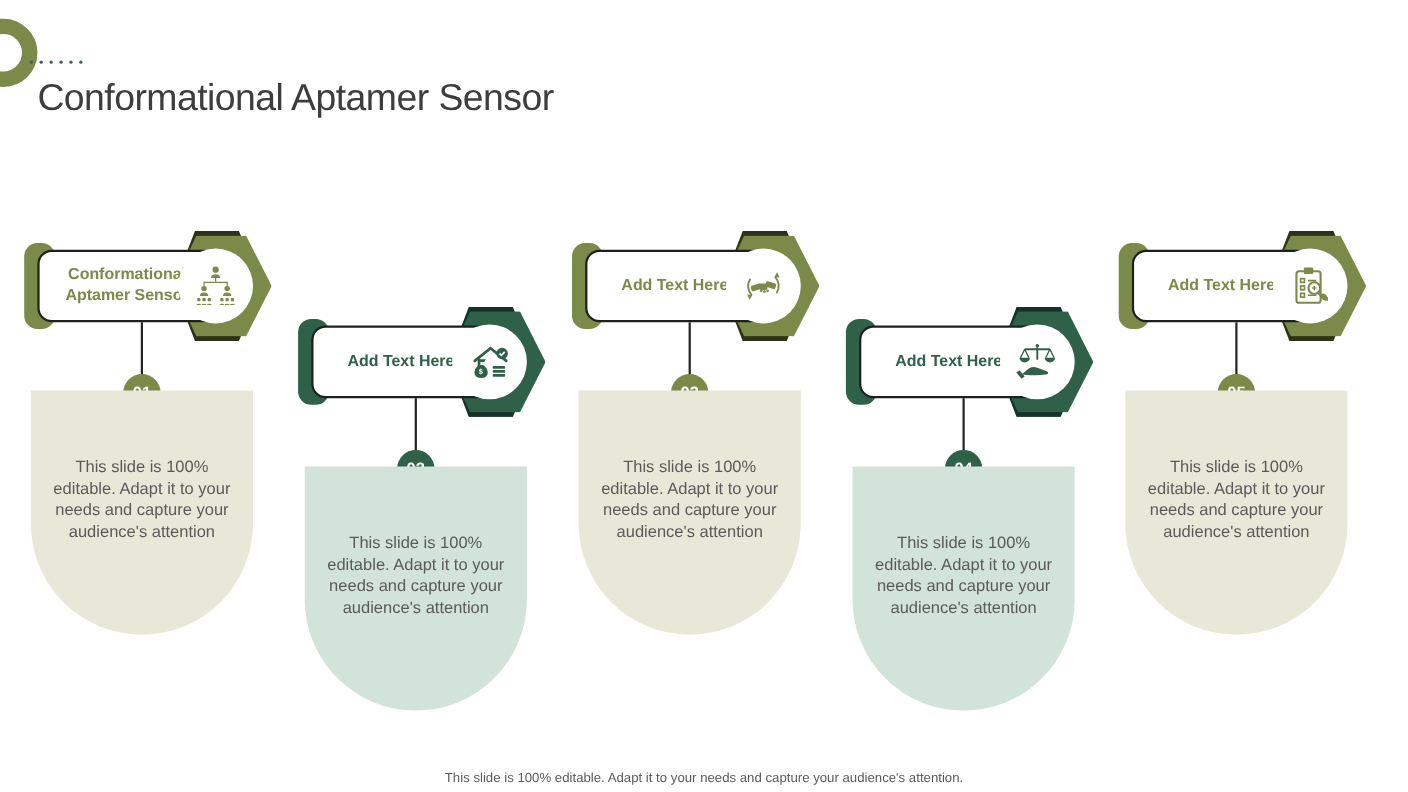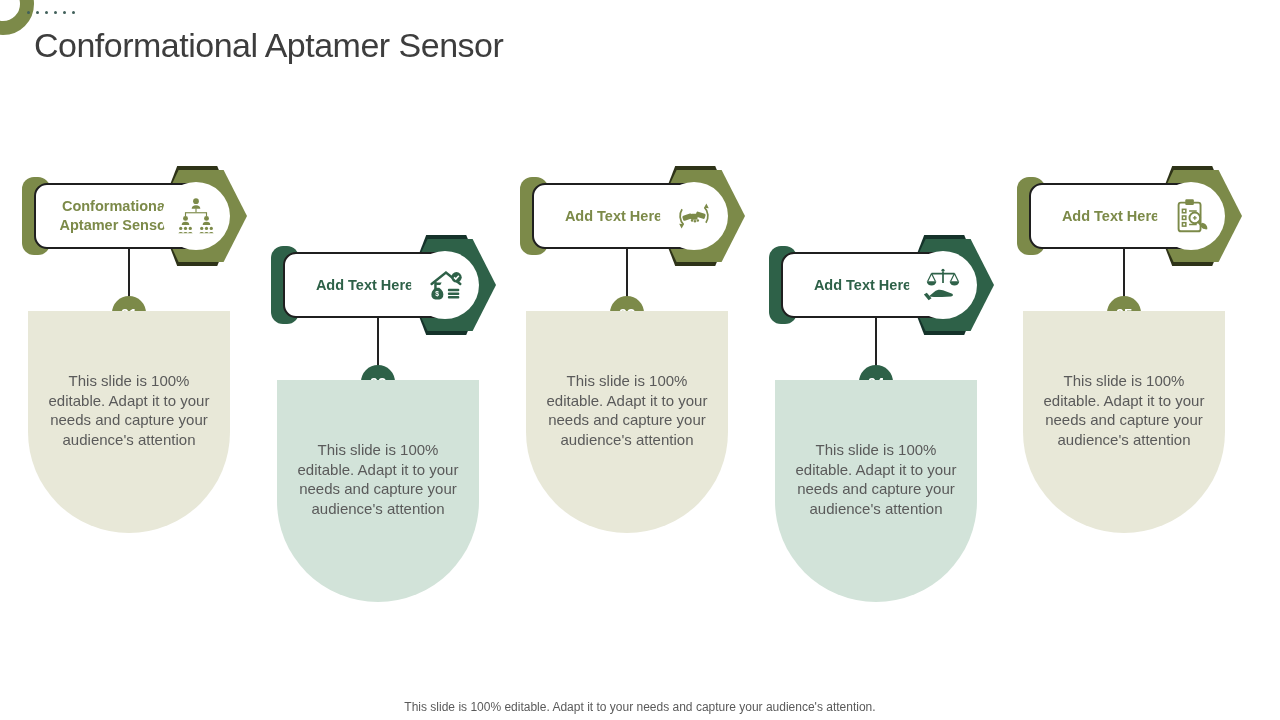--- a/index.html
+++ b/index.html
@@ -3,21 +3,21 @@
 <meta charset="utf-8">
 <style>
   * { margin:0; padding:0; box-sizing:border-box; }
   html,body { width:1280px; height:720px; }
   body {
     font-family:"Liberation Sans", sans-serif;
     background:#ffffff;
     position:relative;
     overflow:hidden;
   }
-  .stage { position:absolute; inset:0; }
+  .stage { position:absolute; inset:0;margin-top:44px; }
 
   
   .corner-ring {
     position:absolute; left:-28px; top:-27px;
     width:62px; height:62px; border-radius:50%;
     border:14px solid #7c8a49;
   }
   .dot-row { position:absolute; left:27px; top:11px; display:flex; gap:6px; }
   .dot-row span { width:3px; height:3px; border-radius:50%; background:#41605a; display:block; }
 

